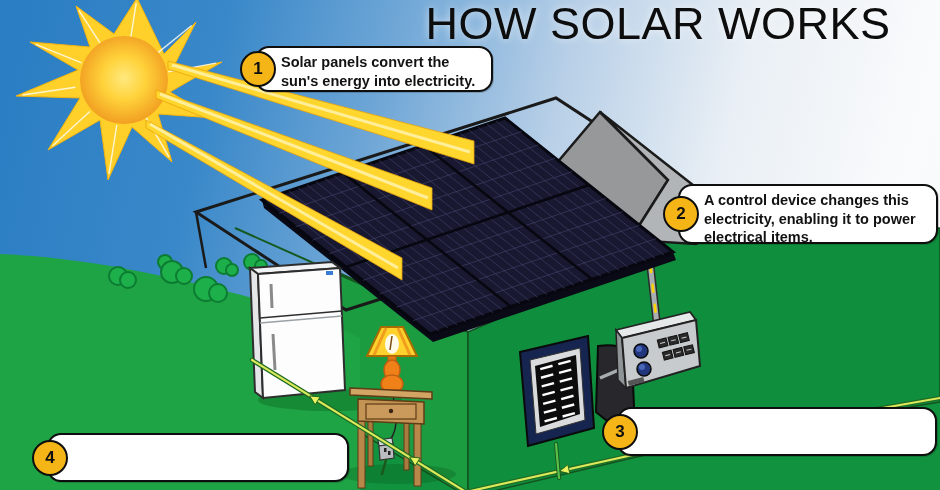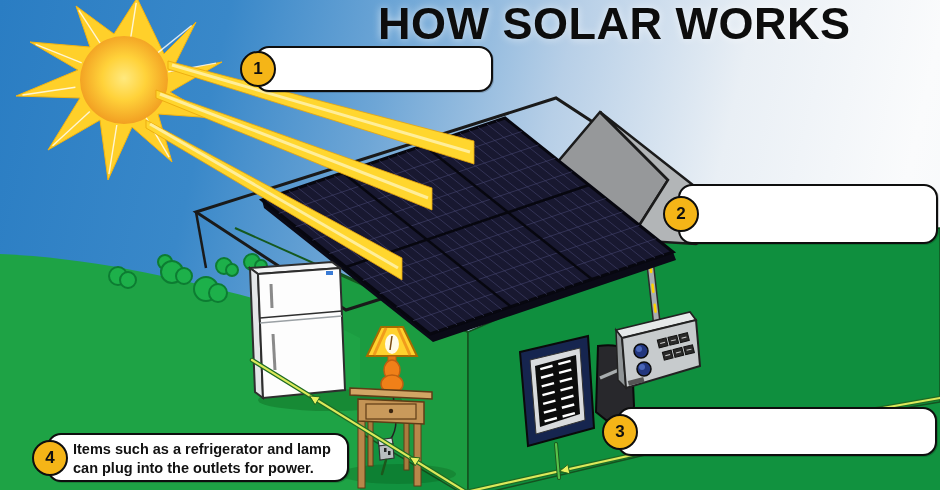--- a/index.html
+++ b/index.html
@@ -1,21 +1,21 @@
 <!DOCTYPE html>
 <html><head>
 <meta charset="utf-8">
 <style>
   html,body{margin:0;padding:0;}
   body{width:940px;height:490px;overflow:hidden;font-family:"Liberation Sans",sans-serif;}
   .stage{position:relative;width:940px;height:490px;
     background:linear-gradient(103deg,#2a7dc3 0%,#3988c9 22%,#6ea6d6 38%,#b7cfe7 55%,#e9eff5 72%,#fafbfc 90%,#f6f8fa 100%);}
   svg.scene{position:absolute;left:0;top:0;}
-  .title{position:absolute;left:378px;top:0px;width:560px;
-    font-weight:bold;font-size:45px;line-height:1.05;letter-spacing:.5px;color:#0d0d0d;
+  .title{position:absolute;left:378px;top:0px;width:560px;text-align:center;
+    font-weight:normal;font-size:45px;line-height:1.05;letter-spacing:.5px;color:#0d0d0d;
     text-shadow:0 0 8px rgba(255,255,255,.65);}
   .callout{position:absolute;background:#ffffff;border:2.5px solid #0e0e0e;border-radius:14px;
     padding:5px 8px 5px 24px;font-weight:bold;font-size:14.5px;line-height:1.28;color:#121212;
     box-sizing:border-box;box-shadow:1px 1px 0 rgba(0,0,0,.18);}
   .badge{position:absolute;left:-17px;top:50%;transform:translateY(-50%);width:32px;height:32px;
     background:#f5b517;border:2.5px solid #0e0e0e;border-radius:50%;
     display:flex;align-items:center;justify-content:center;font-weight:bold;font-size:17px;color:#101010;}
   #callout-1{left:255px;top:46px;width:238px;height:46px;}
   #callout-2{left:678px;top:184px;width:260px;height:60px;}
   #callout-3{left:617px;top:407px;width:320px;height:49px;}
@@ -247,25 +247,26 @@
       <polygon points="560,471 567.8,464.6 569.8,473.4"></polygon>
       <polygon points="810,421 818.1,415.1 819.7,423.9"></polygon>
     </g>
   </g>
 </svg>
 
 <div class="title">HOW SOLAR WORKS</div>
 
 <div class="callout" id="callout-1">
   <div class="badge">1</div>
+  <span>Solar panels convert the sun's energy into electricity.</span>
 </div>
 <div class="callout" id="callout-2">
   <div class="badge">2</div>
+  <span>A control device changes this electricity, enabling it to power electrical items.</span>
 </div>
 <div class="callout" id="callout-3">
   <div class="badge">3</div>
 </div>
 <div class="callout" id="callout-4">
   <div class="badge">4</div>
-  <span>Items such as a refrigerator and lamp can plug into the outlets for power.</span>
 </div>
 
 </div>
 
 </body></html>

